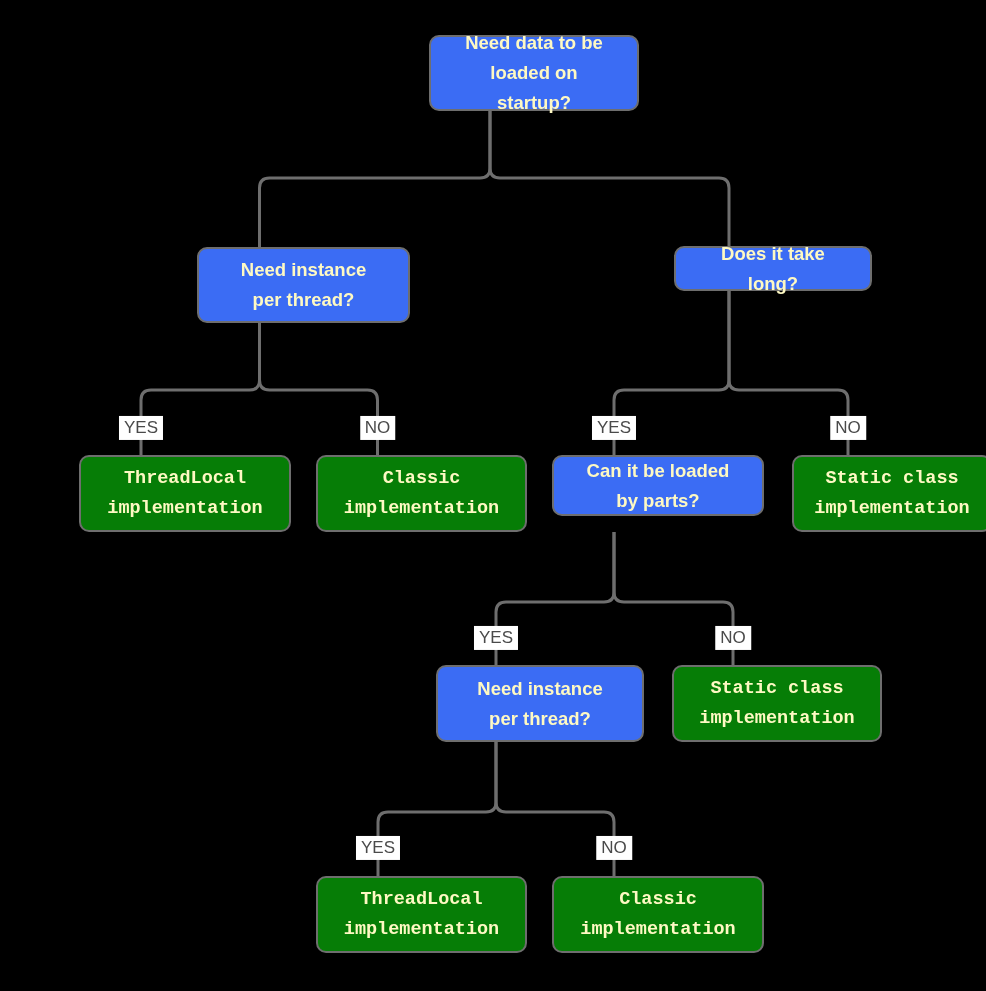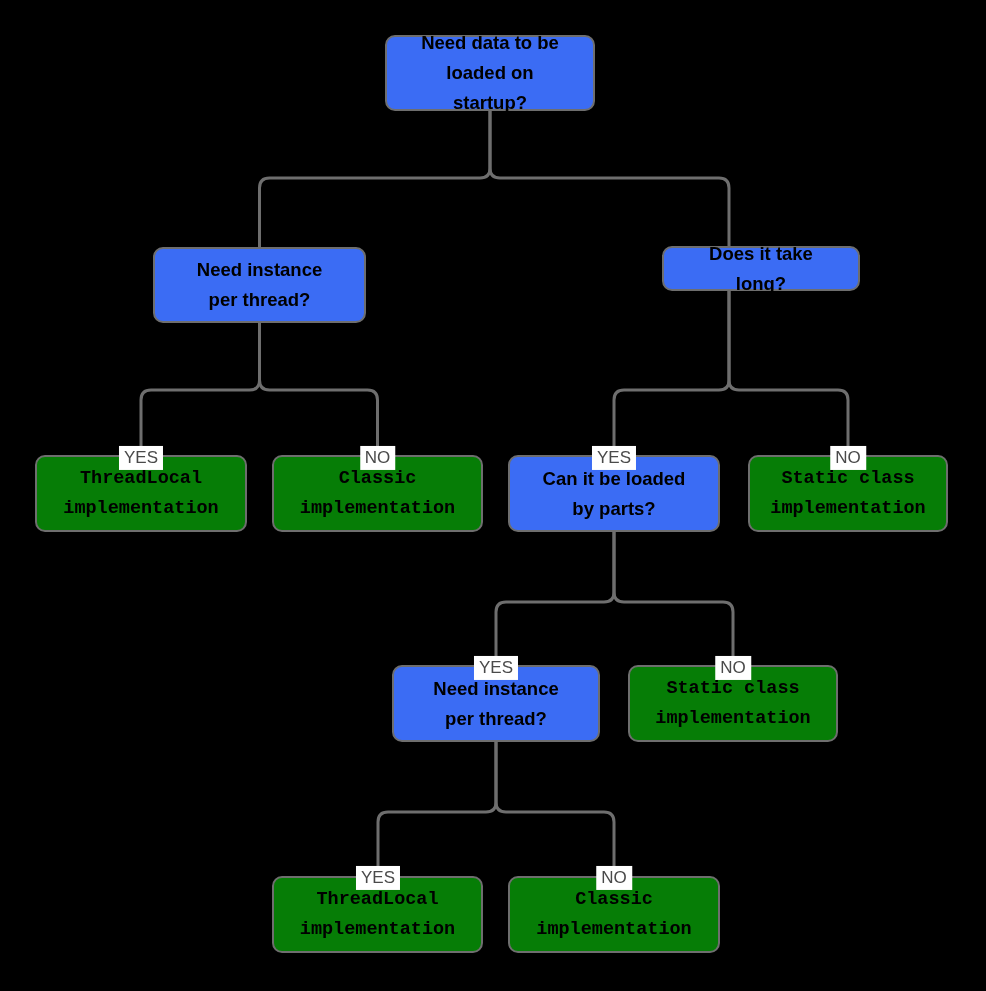--- a/index.html
+++ b/index.html
@@ -23,42 +23,42 @@
   .edge-layer path {
     fill: none;
     stroke: #6e6e6e;
     stroke-width: 3;
   }
   .node {
     position: absolute;
     box-sizing: border-box;
     border: 2px solid #6e6e6e;
     border-radius: 10px;
-    color: #000000;
+    color: #fef9c3;
     font-size: 18.5px;
     font-weight: bold;
     line-height: 30px;
     text-align: center;
     display: flex;
     align-items: center;
     justify-content: center;
     padding: 0 28px;
+    margin-left: 44px;
   }
   .node.question { background: #3b6cf4; }
   .node.result   { background: #067d06; font-family: Liberation Mono, monospace; }
   .edge-label {
     position: absolute;
     transform: translate(-50%, -50%);
     background: #ffffff;
     color: #4a4a4a;
     font-size: 17px;
     line-height: 1.3;
     padding: 1px 5px;
     white-space: nowrap;
-    margin-top: 30px;
   }
 </style>
 </head>
 <body>
 
 <div class="canvas">
 
   <svg class="edge-layer" width="986" height="991" viewBox="0 0 986 991">
     <path d="M 490 111 L 490 168 Q 490 178 480 178 L 269.5 178 Q 259.5 178 259.5 188 L 259.5 247"></path>
     <path d="M 490 111 L 490 168 Q 490 178 500 178 L 719 178 Q 729 178 729 188 L 729 246"></path>
@@ -69,27 +69,27 @@
     <path d="M 614 532 L 614 592 Q 614 602 604 602 L 506 602 Q 496 602 496 612 L 496 665"></path>
     <path d="M 614 532 L 614 592 Q 614 602 624 602 L 723 602 Q 733 602 733 612 L 733 665"></path>
     <path d="M 496 742 L 496 802 Q 496 812 486 812 L 388 812 Q 378 812 378 822 L 378 876"></path>
     <path d="M 496 742 L 496 802 Q 496 812 506 812 L 604 812 Q 614 812 614 822 L 614 876"></path>
   </svg>
 
   <div class="node question" style="left:385px; top:35px;  width:210px; height:76px;">Need data to be loaded on startup?</div>
 
   <div class="node question" style="left:153px; top:247px; width:213px; height:76px;">Need instance per thread?</div>
 
-  <div class="node question" style="left:662px; top:246px; width:198px; height:45px;text-align:center;">Does it take long?</div>
+  <div class="node question" style="left:630px; top:246px; width:198px; height:45px;text-align:center;">Does it take long?</div>
 
   <div class="node result" style="left:35px;  top:455px; width:212px; height:77px;">ThreadLocal implementation</div>
 
   <div class="node result" style="left:272px; top:455px; width:211px; height:77px;">Classic implementation</div>
 
-  <div class="node question" style="left:508px; top:455px; width:212px; height:77px;">Can it be loaded by parts?</div>
+  <div class="node question" style="left:508px; top:455px; width:212px; height:61px;">Can it be loaded by parts?</div>
 
   <div class="node result" style="left:748px; top:455px; width:200px; height:77px;">Static class implementation</div>
 
   <div class="node question" style="left:392px; top:665px; width:208px; height:77px;">Need instance per thread?</div>
 
   <div class="node result" style="left:628px; top:665px; width:210px; height:77px;">Static class implementation</div>
 
   <div class="node result" style="left:272px; top:876px; width:211px; height:77px;">ThreadLocal implementation</div>
 
   <div class="node result" style="left:508px; top:876px; width:212px; height:77px;">Classic implementation</div>

